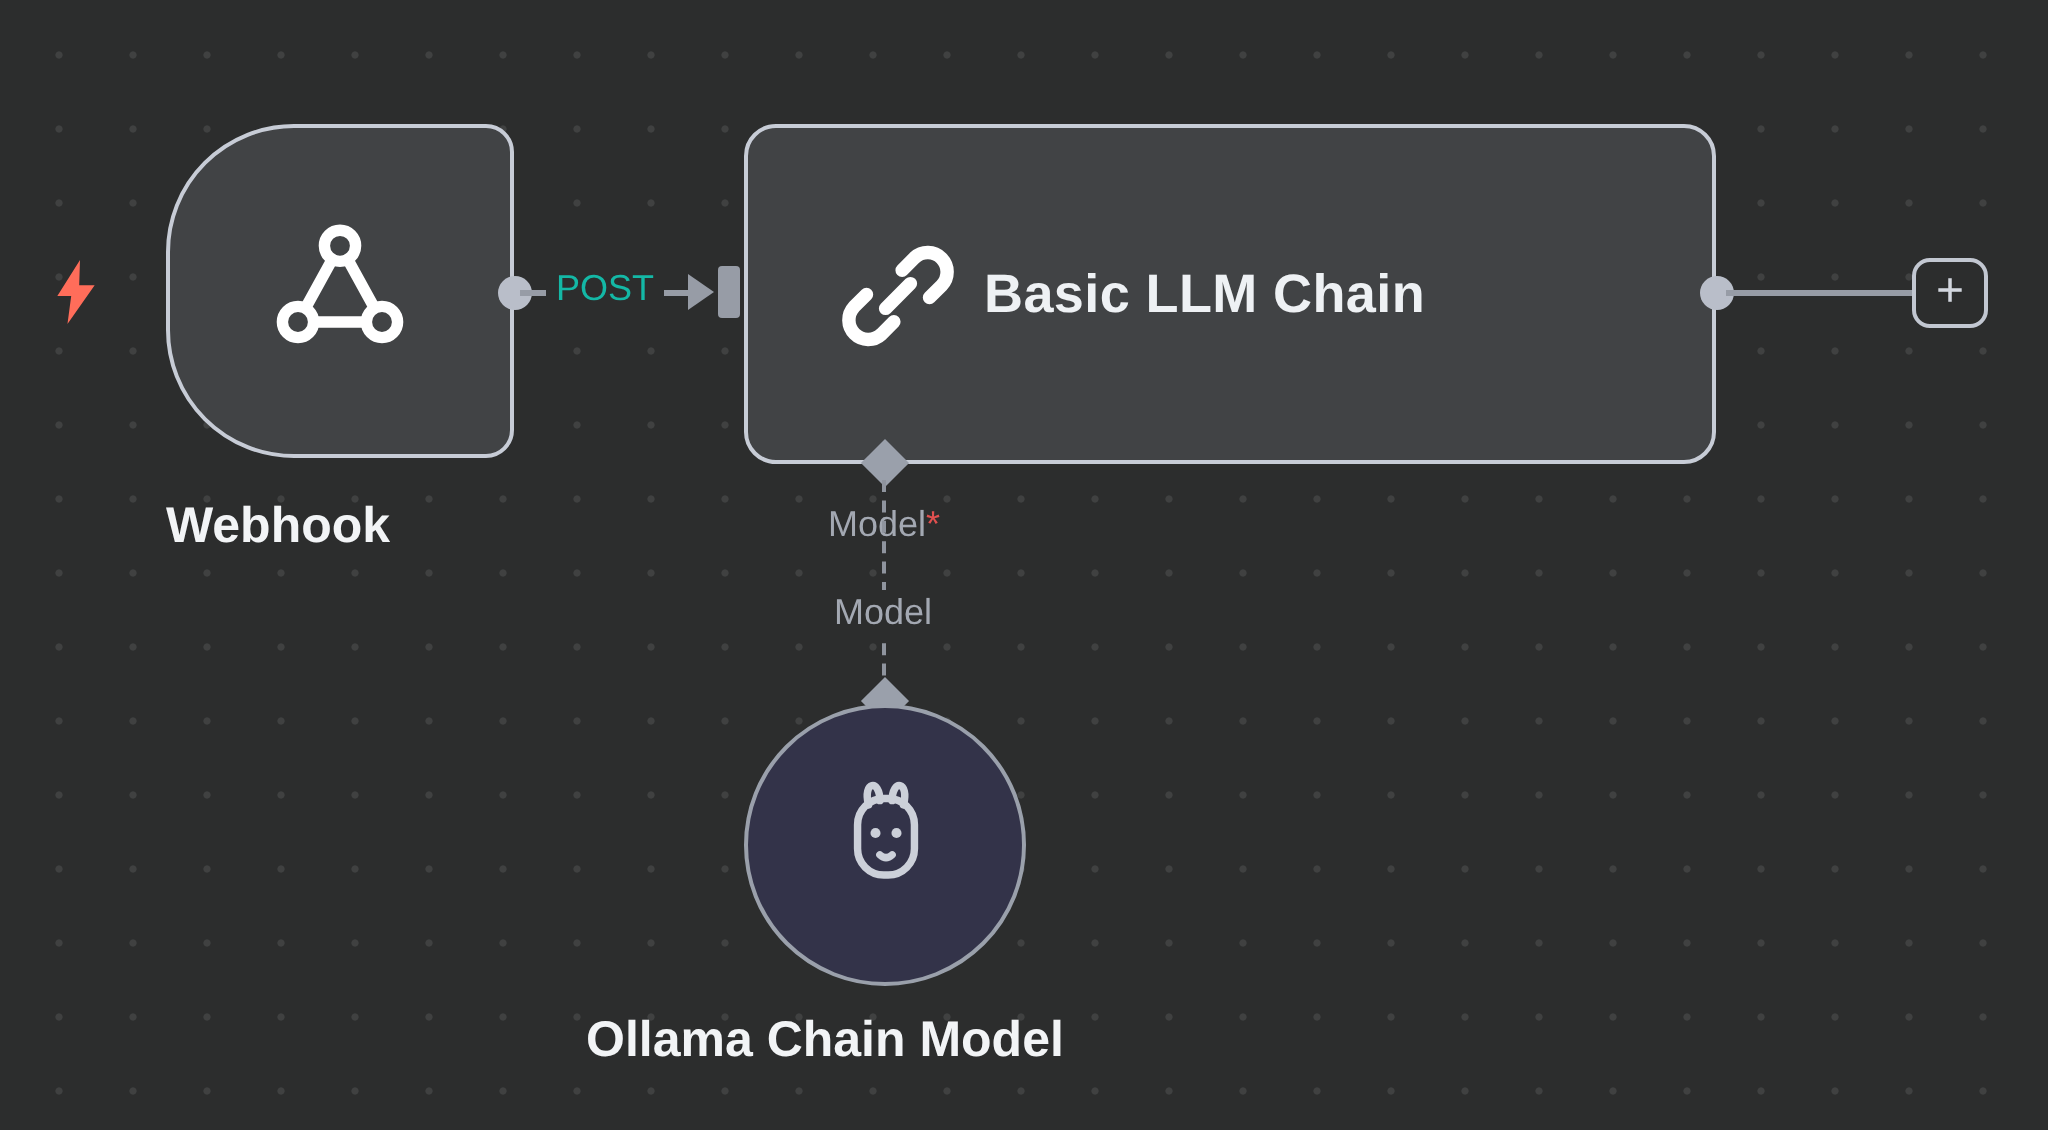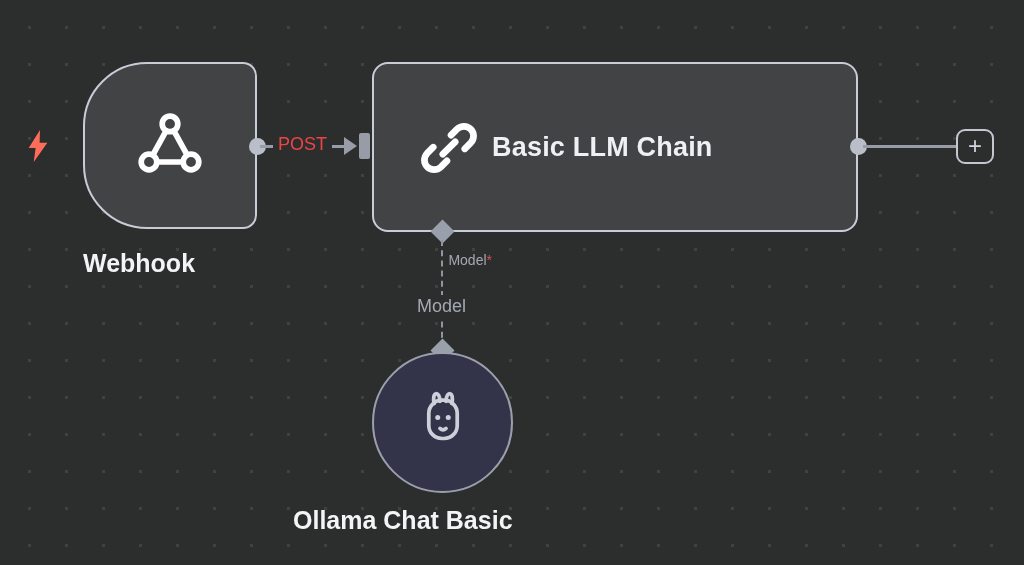--- a/index.html
+++ b/index.html
@@ -46,28 +46,28 @@
   .arrowhead{
     position:absolute;left:344px;top:137px;width:0;height:0;
     border-top:9px solid transparent;border-bottom:9px solid transparent;
     border-left:13px solid #979ca6;
   }
   .input-bar{
     position:absolute;left:359px;top:133px;width:11px;height:26px;
     background:#979ca6;border-radius:2px;
   }
   .conn-label{
-    position:absolute;background:#2c2d2d;color:#ef4444;font-size:18px;
+    position:absolute;background:#2c2d2d;color:#14b8a6;font-size:18px;
     padding:1px 5px;text-align:center;
   }
   .lbl-post{left:273px;top:133px;}
   .lbl-model-mid{left:412px;top:295px;color:#a3a8b2;}
   .lbl-model-req{
-    position:absolute;left:392px;top:252px;width:100px;text-align:right;
-    color:#a3a8b2;font-size:14px;
+    position:absolute;left:392px;top:252px;width:100px;text-align:center;
+    color:#a3a8b2;font-size:18px;
   }
   .req-star{color:#e0504f;}
   .diamond{
     position:absolute;width:17px;height:17px;background:#9aa0ab;
     transform:rotate(45deg);
   }
   .diamond1{left:434px;top:223px;}
   .diamond2{left:434px;top:342px;}
   .dashed-wire{
     position:absolute;left:441px;top:240px;height:108px;width:0;
@@ -141,15 +141,15 @@
       <svg viewBox="0 0 28 32" width="62" height="70" fill="none" stroke="#ccd0d9" stroke-width="1.7" stroke-linecap="round" stroke-linejoin="round">
         <path d="M10 8 C8.6 2.5, 12.6 2, 12.6 7"></path>
         <path d="M15.4 7 C15.4 2, 19.4 2.5, 18 8"></path>
         <rect x="7.5" y="6.5" width="13" height="17.5" rx="6"></rect>
         <circle cx="11.6" cy="14.4" r="1.15" fill="#ccd0d9" stroke="none"></circle>
         <circle cx="16.4" cy="14.4" r="1.15" fill="#ccd0d9" stroke="none"></circle>
         <path d="M12.6 19.4 q1.4 1.3 2.8 0"></path>
       </svg>
     </span>
   </div>
-  <div class="node-label lbl-ollama">Ollama Chat Basic</div>
+  <div class="node-label lbl-ollama">Ollama Chain Model</div>
 
 </div>
 
 </body></html>

